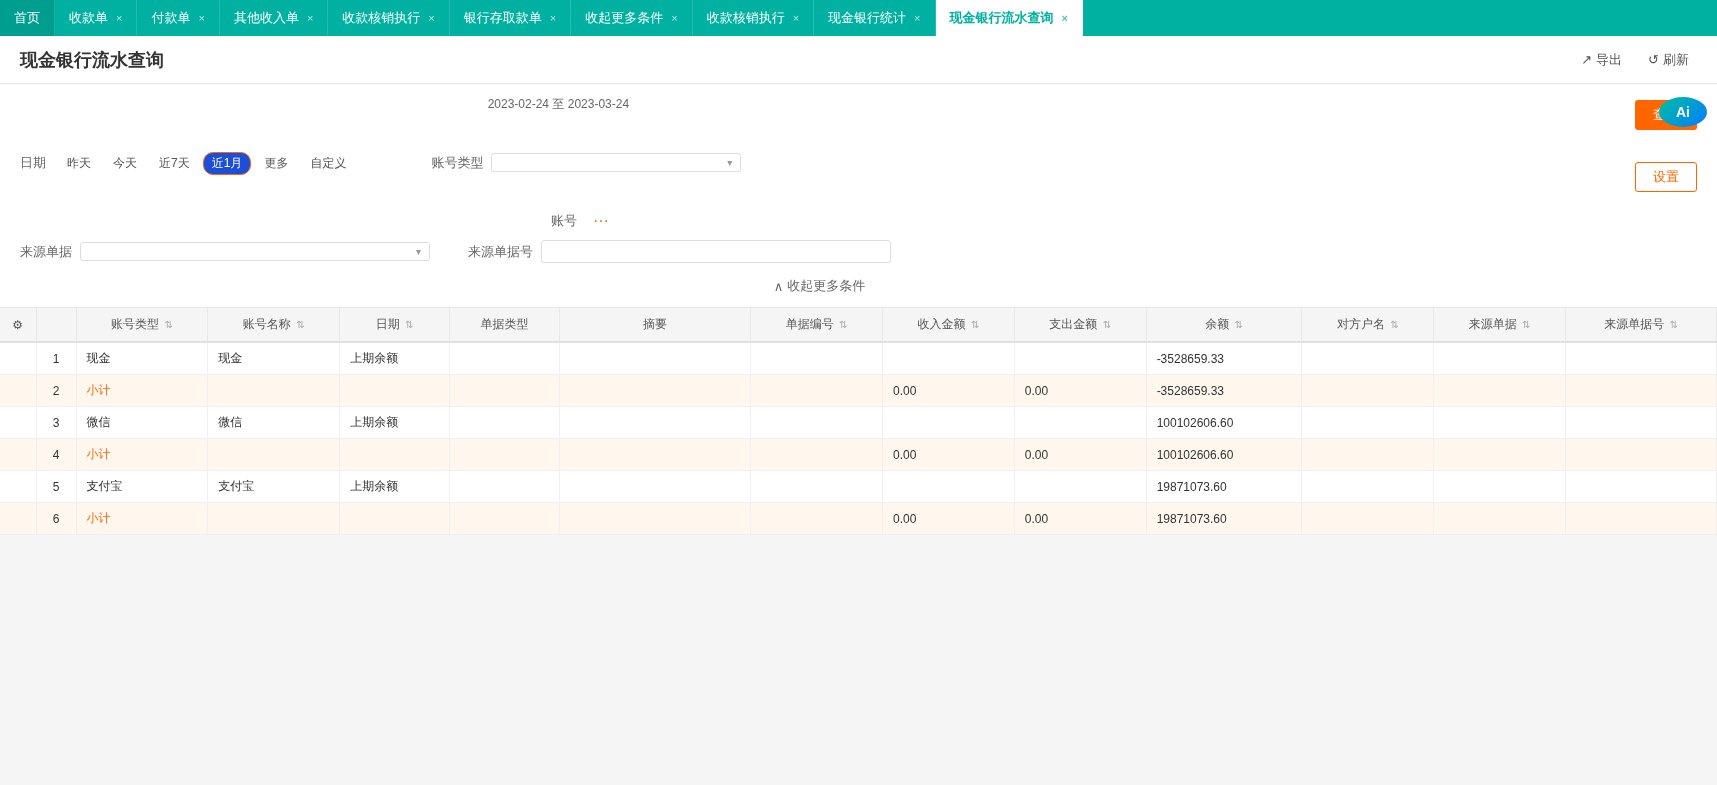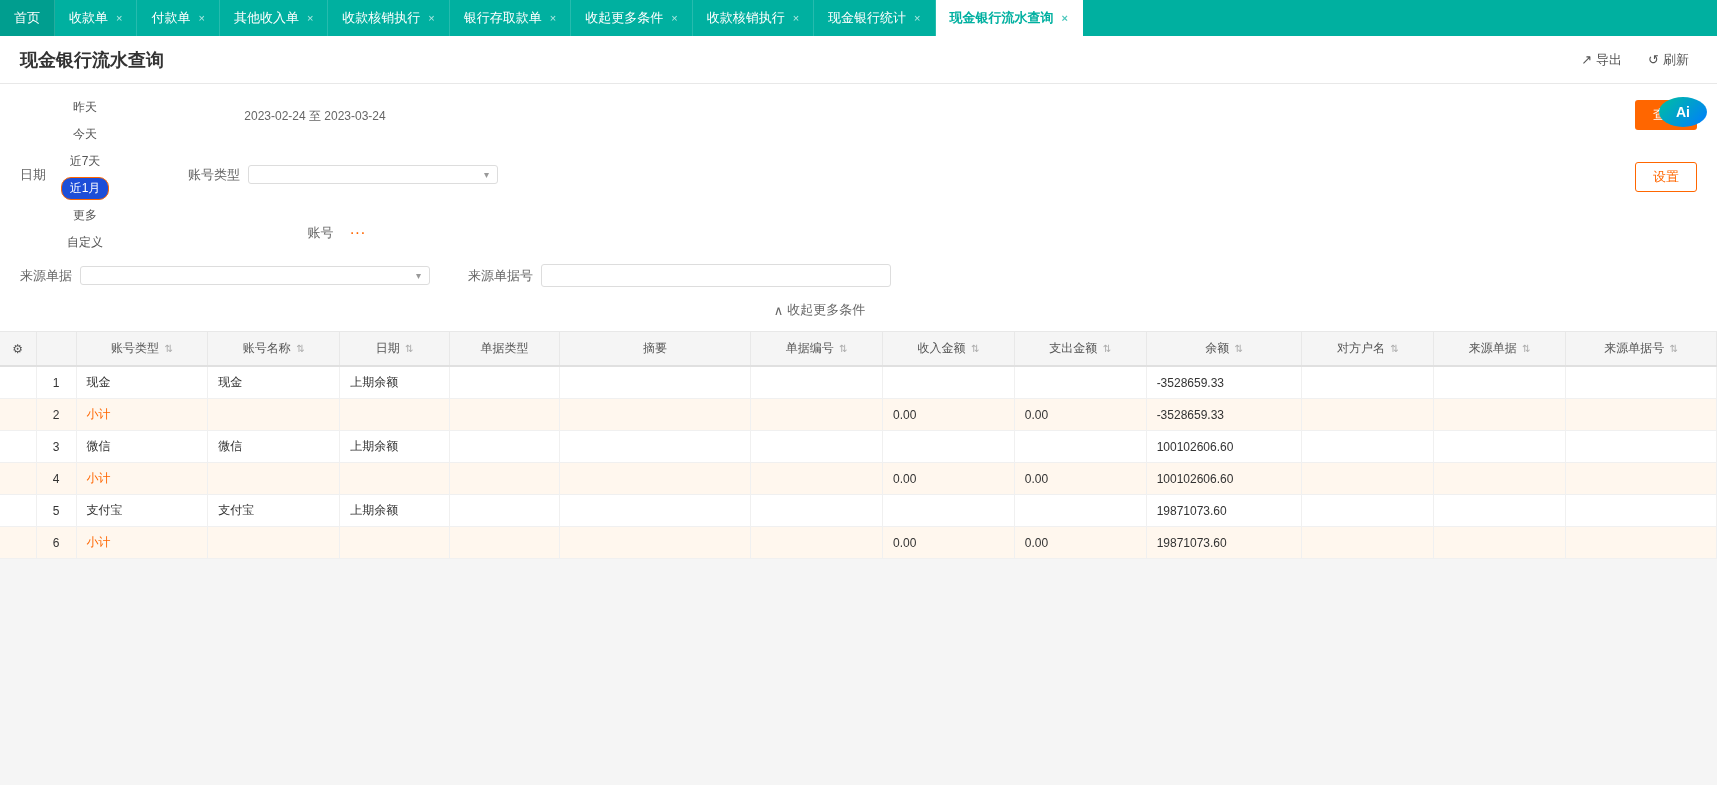--- a/index.html
+++ b/index.html
@@ -52,21 +52,21 @@
       border-bottom: 1px solid #e8e8e8;
     }
     .filter-row {
       display: flex;
       align-items: center;
       margin-bottom: 10px;
       gap: 8px;
       flex-wrap: wrap;
     }
     .filter-label { color: #666; white-space: nowrap; min-width: 30px; }
-    .filter-date-btns { display: flex; gap: 4px; align-items: center; flex-direction: column; }
+    .filter-date-btns { display: flex; gap: 4px; align-items: center; }
     .date-btn {
       padding: 2px 8px; border-radius: 3px; cursor: pointer;
       color: #555; font-size: 12px; border: 1px solid transparent;
     }
     .date-btn.active {
       background: #1d4ed8; color: #fff; border-radius: 10px;
       border: 1px solid #f60;
     }
     .date-range { color: #666; font-size: 12px; margin-left: 4px; }
     .filter-select {

